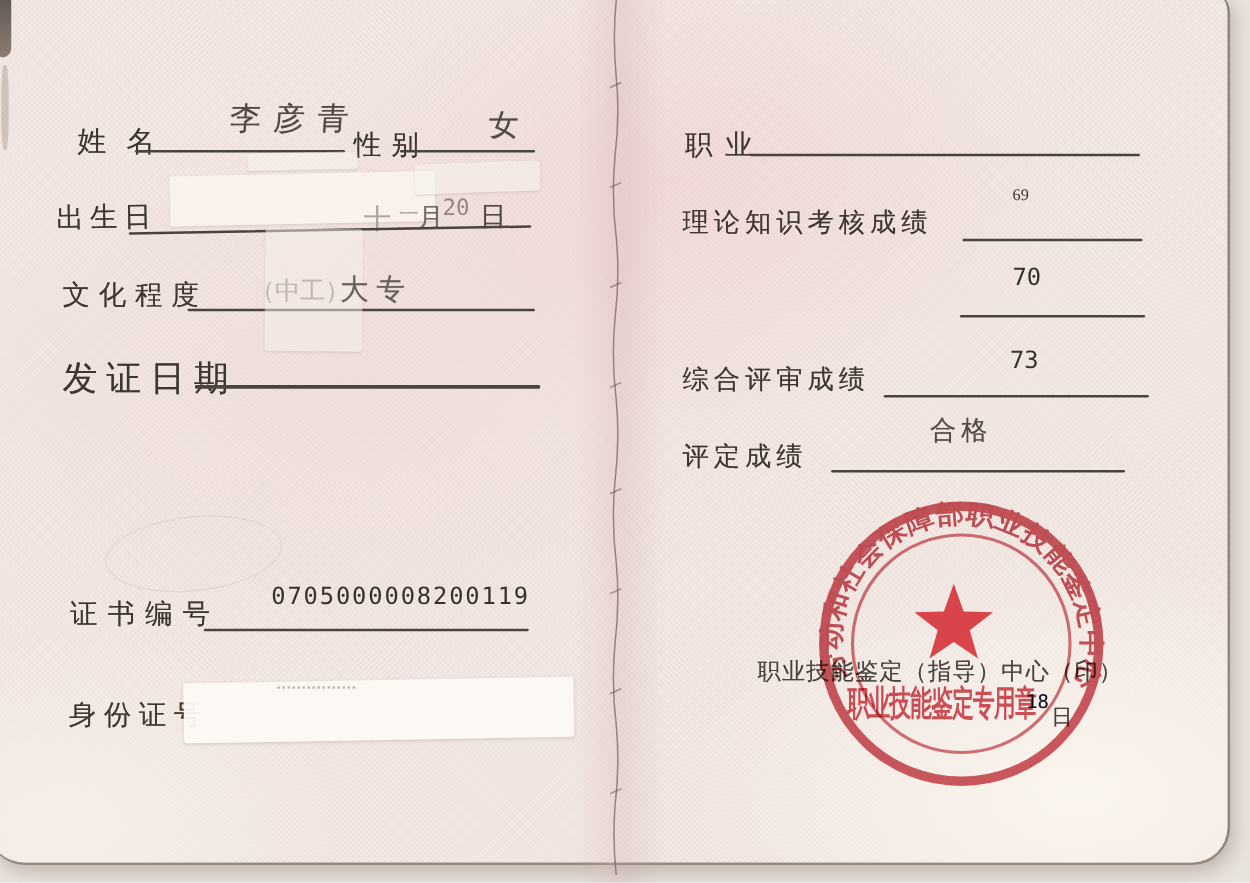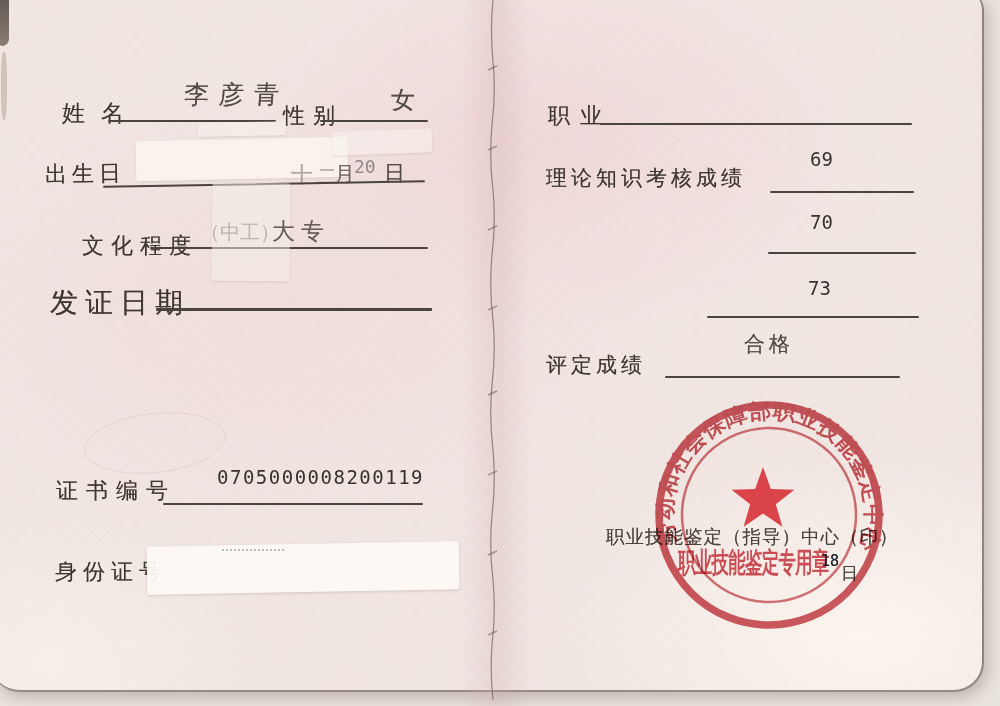--- a/index.html
+++ b/index.html
@@ -77,21 +77,21 @@
   <div class="rule" style="left:103px;top:183px;width:322px;transform:rotate(-1deg);"></div>
   <div class="tape" style="left:136px;top:139px;width:212px;height:40px;background:rgba(250,245,238,.85);transform:rotate(-1.2deg);"></div>
   <div class="tape" style="left:332px;top:130px;width:100px;height:24px;background:rgba(248,243,236,.55);transform:rotate(-2deg);"></div>
   <div class="tape" style="left:198px;top:122px;width:88px;height:14px;background:rgba(248,243,237,.5);transform:rotate(-1deg);"></div>
   <span class="el hand" style="left:291px;top:160px;font-size:22px;opacity:.45;">十</span>
   <span class="el hand" style="left:317px;top:163px;font-size:20px;opacity:.4;">二</span>
   <span class="el hand" style="left:334px;top:160px;font-size:21px;opacity:.8;">月</span>
   <span class="el mono" style="left:354px;top:156px;font-size:18px;opacity:.5;">20</span>
   <span class="el hand" style="left:384px;top:159px;font-size:21px;">日</span>
 
-  <span class="el label" style="left:50px;top:231px;font-size:22px;letter-spacing:7px;margin-left:32px;">文化程度</span>
+  <span class="el label" style="left:50px;top:221px;font-size:22px;letter-spacing:7px;">文化程度</span>
   <div class="rule" style="left:150px;top:247px;width:278px;"></div>
   <div class="tape" style="left:212px;top:183px;width:78px;height:98px;background:rgba(246,240,232,.5);transform:rotate(.5deg);"></div>
   <span class="el hand" style="left:200px;top:219px;font-size:20px;opacity:.3;">（中工）</span>
   <span class="el hand" style="left:272px;top:216px;font-size:23px;letter-spacing:6px;opacity:.85;">大专</span>
 
   <span class="el label" style="left:50px;top:284px;font-size:28px;letter-spacing:7px;">发证日期</span>
   <div class="rule" style="left:156px;top:308px;width:276px;height:2.5px;"></div>
 
   <span class="el label" style="left:56px;top:476px;font-size:22px;letter-spacing:8px;">证书编号</span>
   <div class="rule" style="left:163px;top:503px;width:260px;"></div>
@@ -99,25 +99,26 @@
 
   <span class="el label" style="left:55px;top:557px;font-size:22px;letter-spacing:6px;">身份证号</span>
   <div class="tape" style="left:147px;top:544px;width:312px;height:48px;background:rgba(252,249,244,.95);transform:rotate(-1deg);box-shadow:0 1px 3px rgba(160,140,130,.35);"></div>
   <div class="el" style="left:222px;top:549px;width:62px;border-top:2px dotted rgba(80,70,65,.35);"></div>
 
   <span class="el label" style="left:548px;top:101px;font-size:22px;letter-spacing:10px;">职业</span>
   <div class="rule" style="left:600px;top:123px;width:312px;"></div>
 
   <span class="el label" style="left:546px;top:164px;font-size:21px;letter-spacing:4px;">理论知识考核成绩</span>
   <div class="rule" style="left:770px;top:191px;width:144px;"></div>
-  <span class="el mono" style="left:810px;top:148px;font-size:19px;">69</span>
+  <span class="el mono" style="left:810px;top:148px;font-size:13px;font-family:Liberation Serif, serif;">69</span>
 
   <div class="rule" style="left:768px;top:252px;width:148px;"></div>
   <span class="el mono" style="left:810px;top:211px;font-size:19px;">70</span>
 
+  <span class="el label" style="left:546px;top:289px;font-size:21px;letter-spacing:4px;">综合评审成绩</span>
   <div class="rule" style="left:707px;top:316px;width:212px;"></div>
   <span class="el mono" style="left:808px;top:277px;font-size:19px;">73</span>
 
   <span class="el label" style="left:546px;top:351px;font-size:21px;letter-spacing:4px;">评定成绩</span>
   <div class="rule" style="left:665px;top:376px;width:235px;"></div>
   <span class="el hand" style="left:744px;top:330px;font-size:21px;letter-spacing:4px;">合格</span>
 
   <span class="el label" style="left:606px;top:524px;font-size:18.5px;letter-spacing:1px;color:#4a423c;">职业技能鉴定（指导）中心（印）</span>
   <span class="el label" style="left:821px;top:552px;font-size:15px;color:#0f172a;font-family:'DejaVu Sans Mono','Liberation Mono',monospace;">18</span>
   <span class="el label" style="left:841px;top:562px;font-size:17px;color:#4a423c;">日</span>

